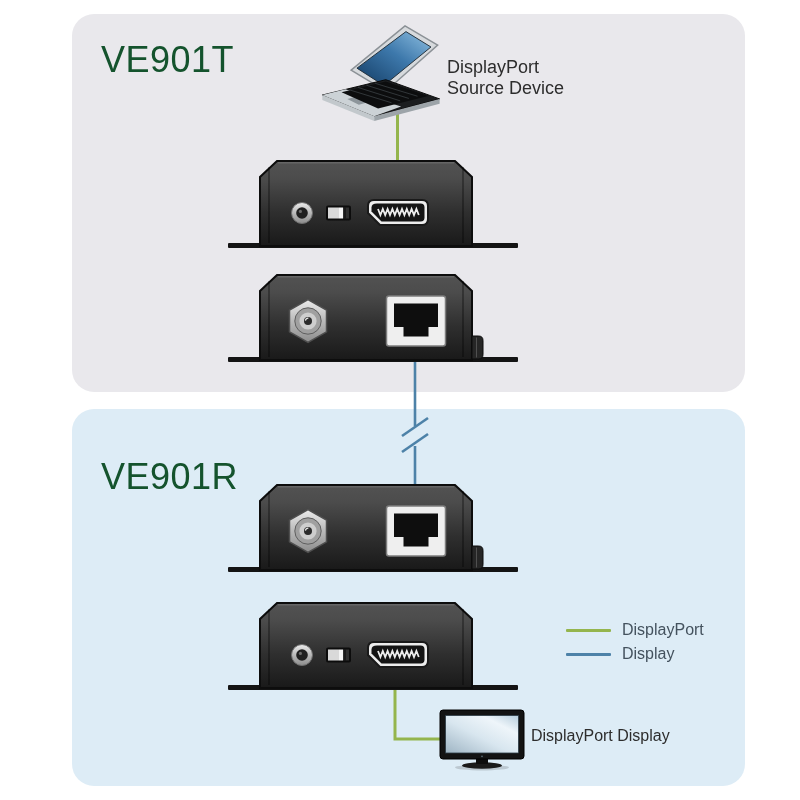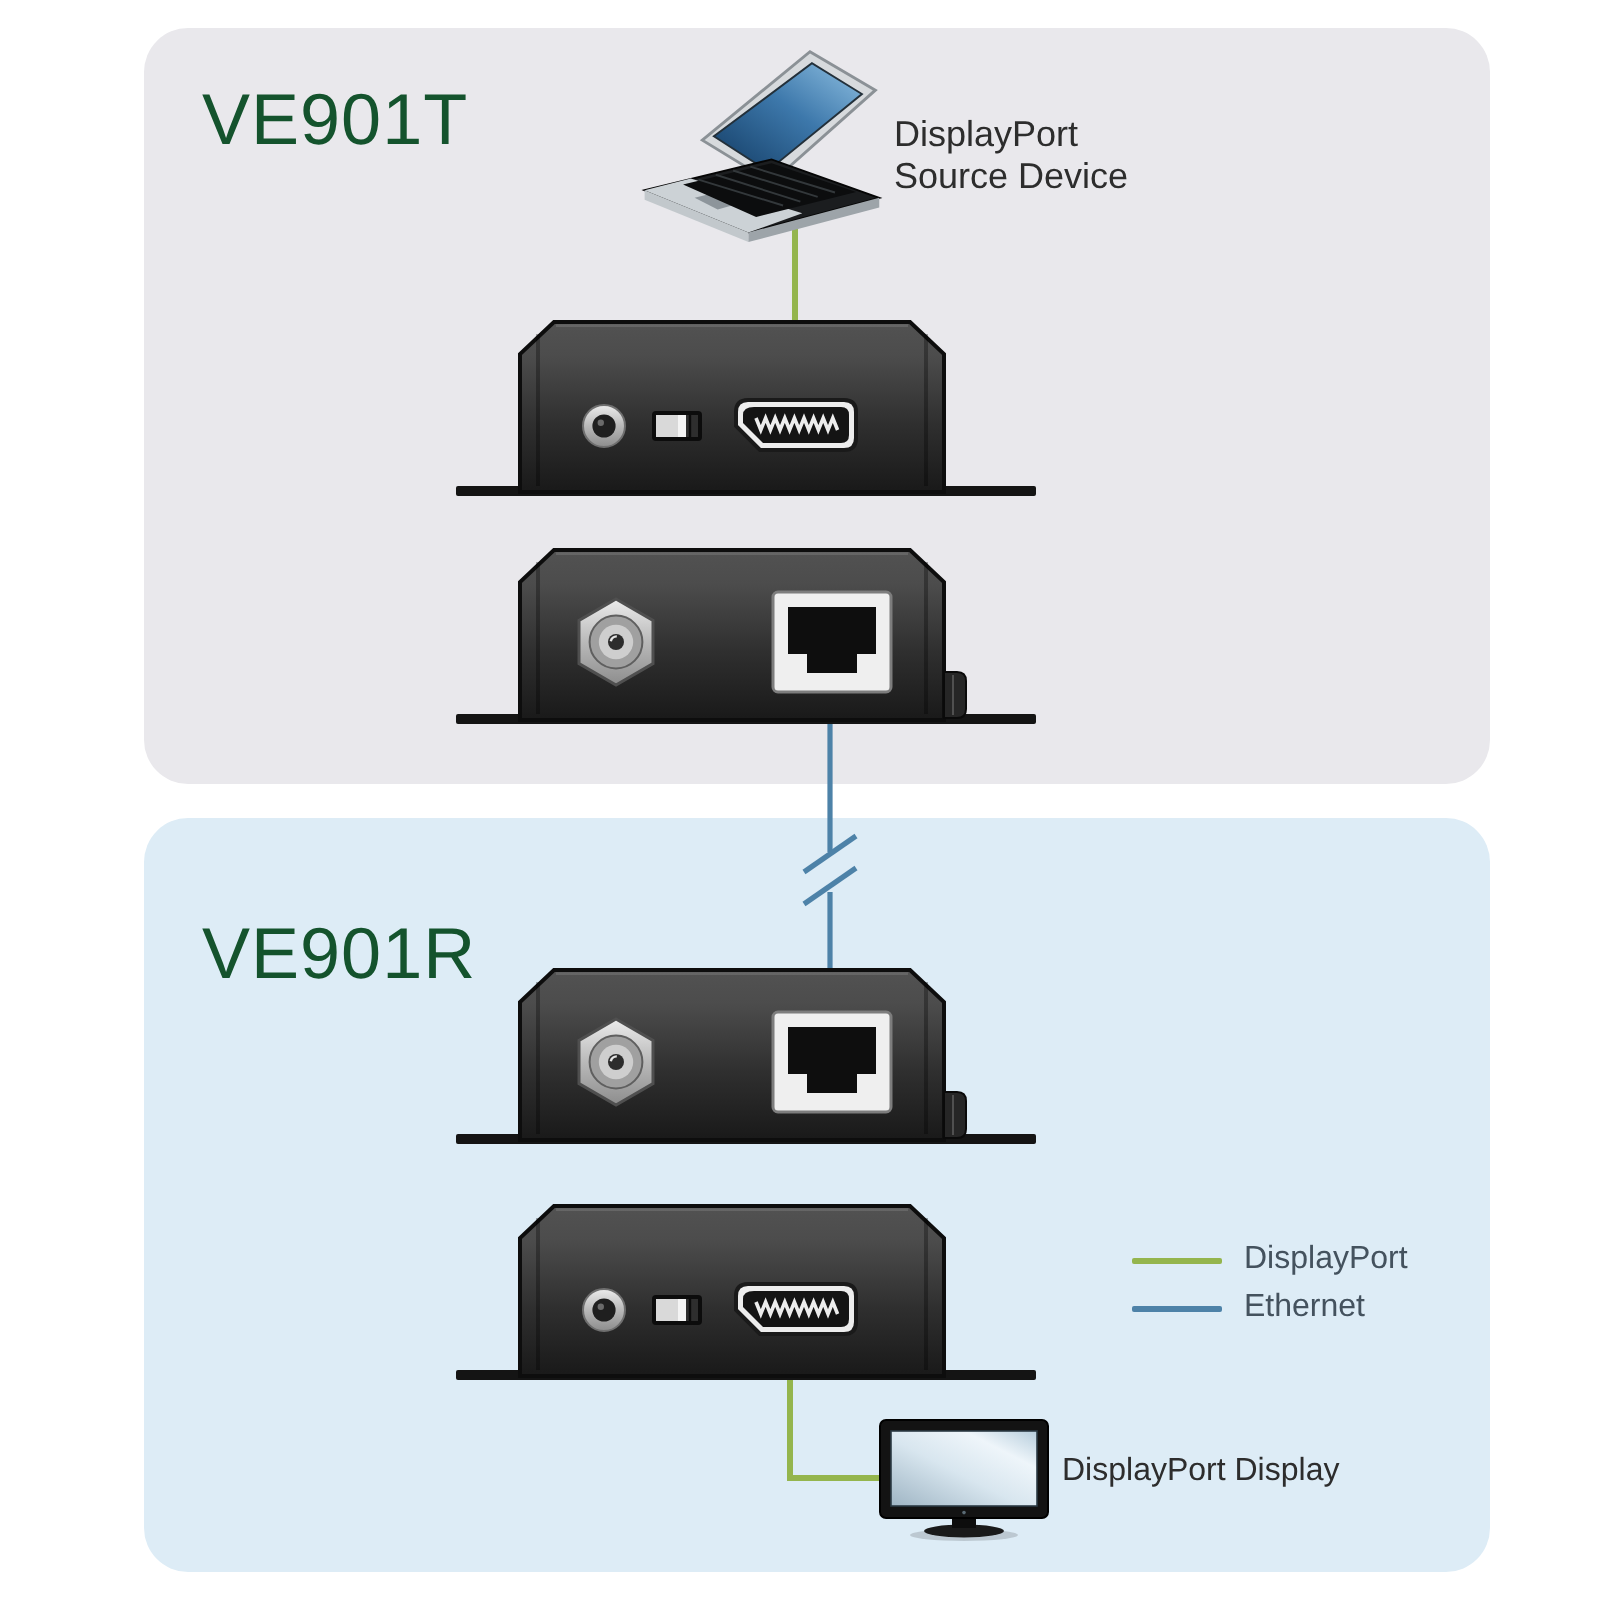--- a/index.html
+++ b/index.html
@@ -259,17 +259,17 @@
 
   <div id="disp-label" class="endpoint-label">DisplayPort Display</div>
 
   <div id="legend">
     <div class="legend-row">
       <div class="legend-swatch" style="background: rgb(148, 181, 77);"></div>
       <div class="legend-label">DisplayPort</div>
     </div>
     <div class="legend-row">
       <div class="legend-swatch" style="background: rgb(77, 130, 168);"></div>
-      <div class="legend-label">Ethernet</div>
+      <div class="legend-label">Display</div>
     </div>
   </div>
 
 </div>
 
 </body></html>

